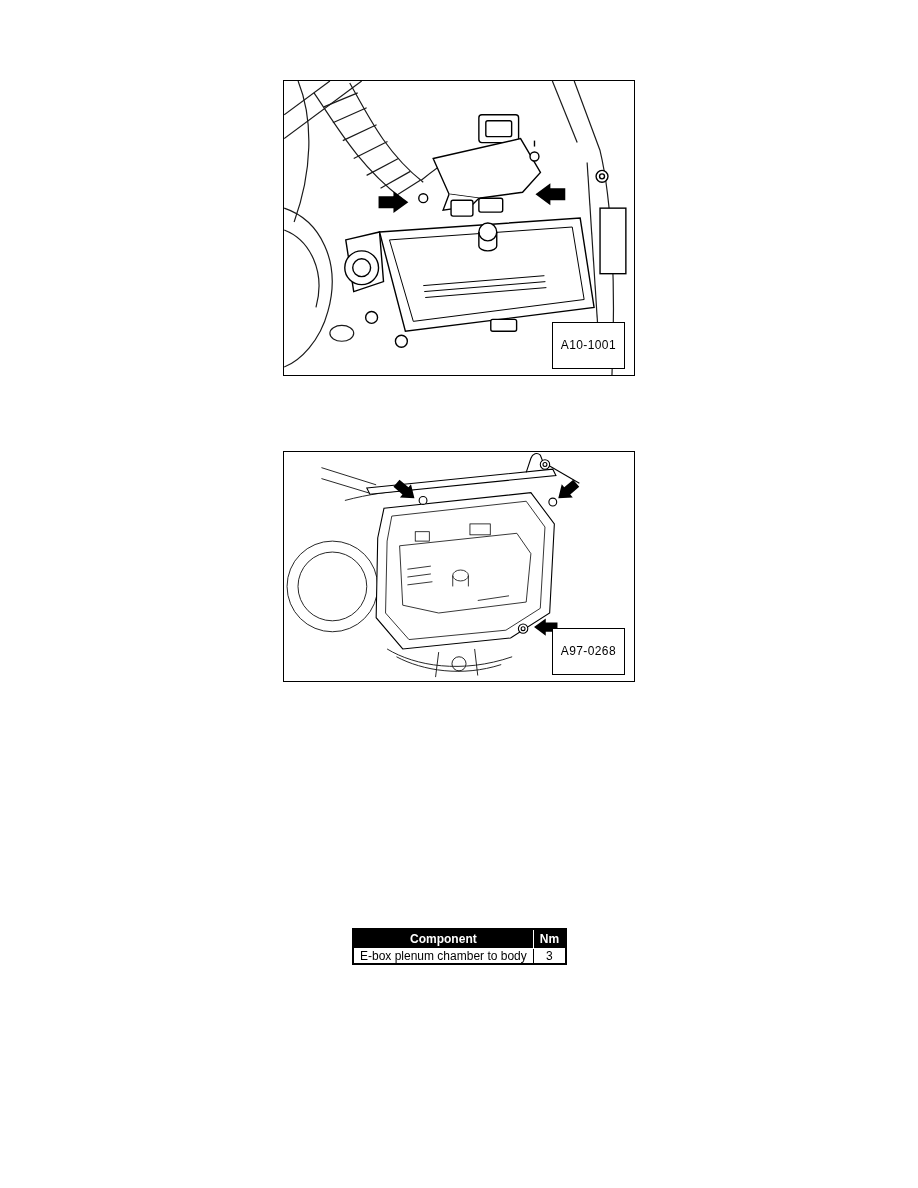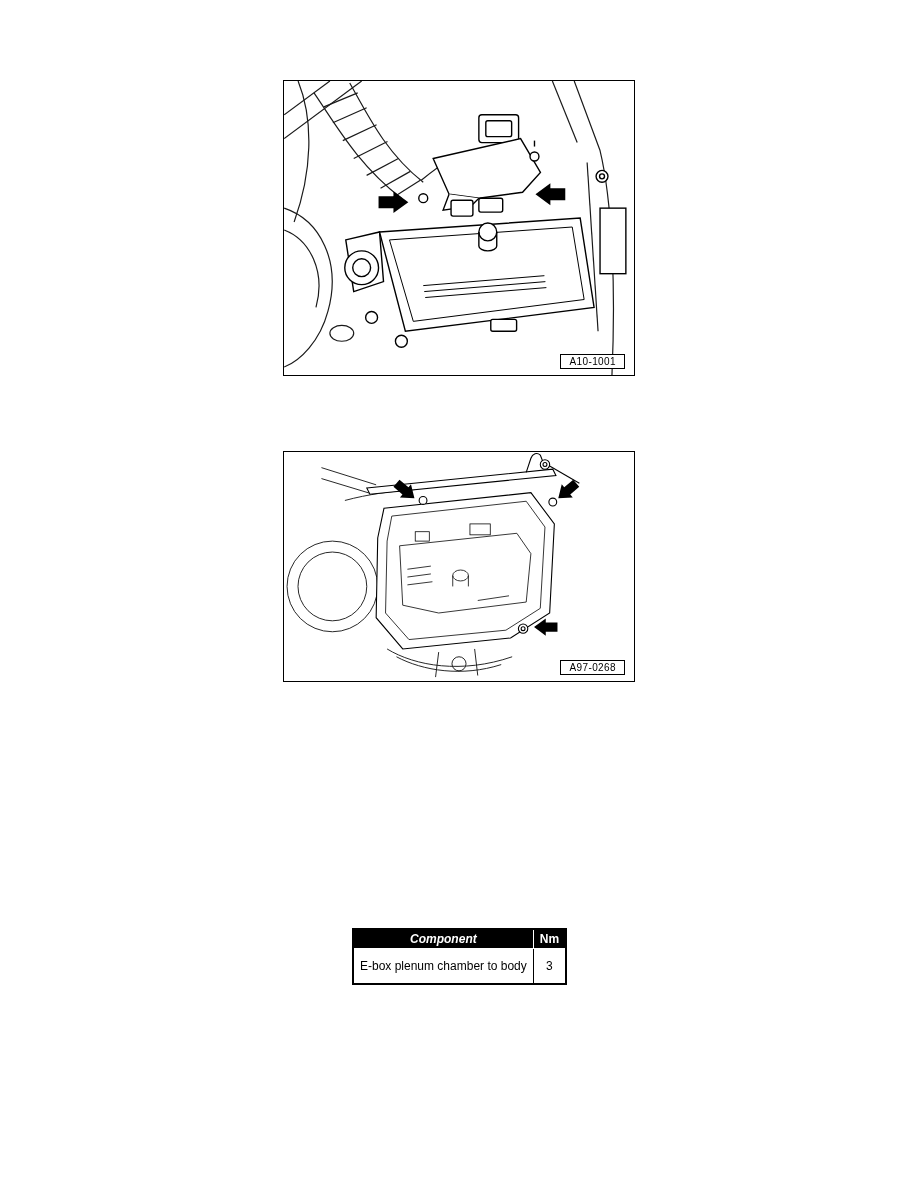--- a/index.html
+++ b/index.html
@@ -12,35 +12,35 @@
   .page { position:absolute; inset:0; background:#fff; }
   .fig {
     position:absolute; width:352px; border:1px solid #000; background:#fff;
   }
   .fig-1 { left:283px; top:80px;  height:296px; }
   .fig-2 { left:283px; top:451px; height:231px; }
   .fig svg { display:block; width:100%; height:100%; }
   .fig-label {
     position:absolute; right:9px; bottom:6px;
     border:1px solid #000; background:#fff;
-    font-size:10px; line-height:13px; padding:0 8px;
+    font-size:12px; line-height:13px; padding:16px 8px;
     letter-spacing:0.4px; white-space:nowrap;
   }
   table.torque {
     position:absolute; left:352px; top:928px;
     border-collapse:collapse; border:2px solid #000;
     font-size:12px; line-height:14px; background:#fff;
   }
   table.torque th {
     background:#000; color:#fff; font-weight:bold;
     border:1px solid #fff; padding:2px 6px; text-align:center;
   }
-  table.torque th.col-comp { min-width:166px;font-style:italic; }
+  table.torque th.col-comp { min-width:166px; }
   table.torque td {
-    border:1px solid #000; padding:10px 6px; background:#fff;
+    border:1px solid #000; padding:0 6px; background:#fff;
   }
   table.torque td.nm { text-align:center; min-width:26px; }
   .line { stroke:#1a1a1a; fill:none; stroke-width:1.2; }
   .part { stroke:#000; fill:#fff; stroke-width:1.4; }
   .thin { stroke:#000; fill:none; stroke-width:1; }
   .arrow { fill:#000; stroke:none; }
 </style>
 </head>
 <body>
 

